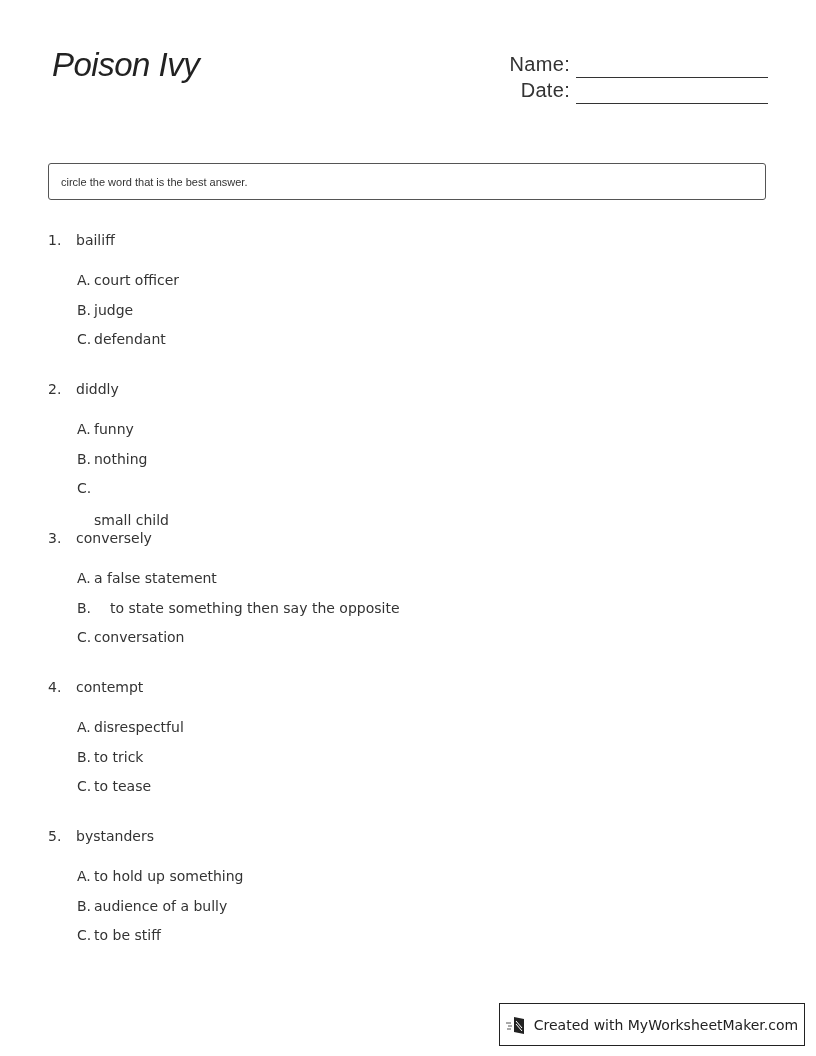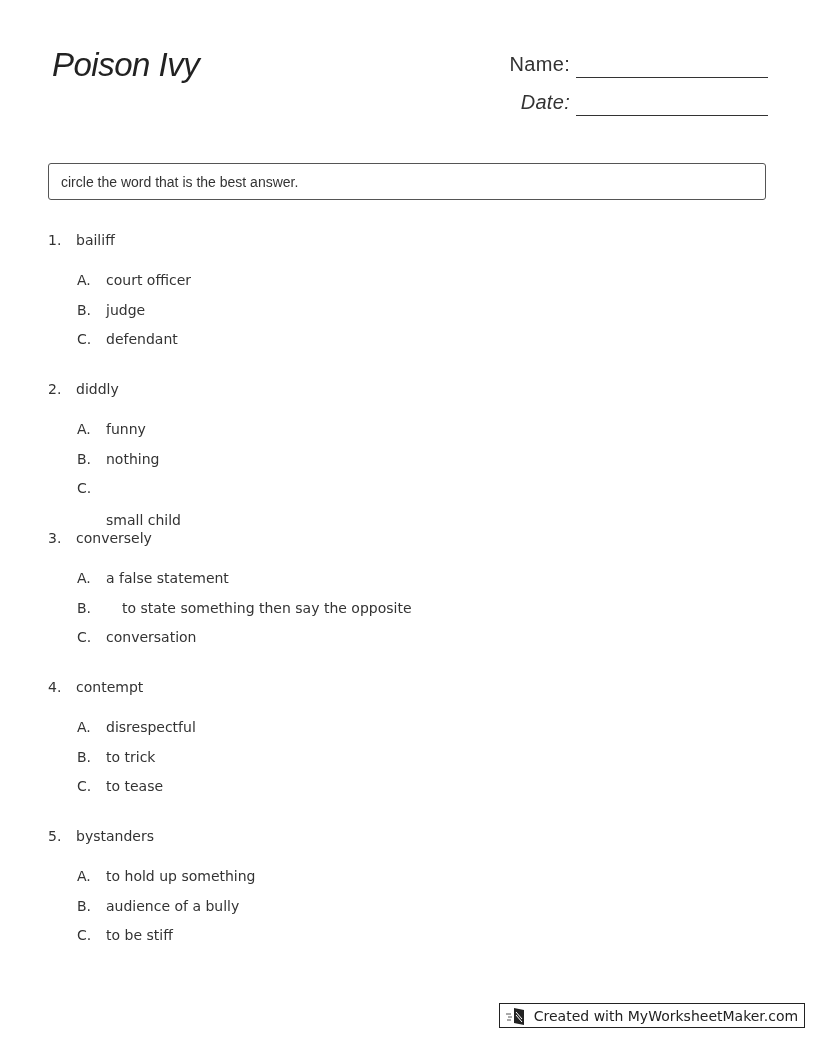--- a/index.html
+++ b/index.html
@@ -21,51 +21,51 @@
       margin-left: 7px;
     }
     .field-line {
       position: absolute; left: 86px; right: 0; bottom: 0;
       border-bottom: 1px solid #333;
     }
     .instructions {
       position: absolute; left: 48px; top: 163px; width: 718px; height: 37px;
       border: 1px solid #555; border-radius: 3px; box-sizing: border-box;
       padding: 0 12px; display: flex; align-items: center;
-      font-size: 14px; color: #333; font-family: "Liberation Sans", sans-serif;
+      font-size: 11px; color: #333; font-family: "Liberation Sans", sans-serif;
     }
     .question { position: absolute; left: 48px; width: 700px; }
     .q-num, .q-word, .opt-letter, .opt-text {
       position: absolute; font-size: 14px; color: #333;
       font-family: "DejaVu Sans", sans-serif; white-space: nowrap;
     }
     .q-num { left: 0; top: 0; }
     .q-word { left: 28px; top: 0; }
     .opt-letter { left: 29px; }
-    .opt-text { left: 58px; }
+    .opt-text { left: 46px; }
     .footer {
-      position: absolute; left: 499px; top: 1003px; width: 306px; height: 25px;
+      position: absolute; left: 499px; top: 1003px; width: 306px; height: 43px;
       border: 1px solid #222; box-sizing: border-box;
       display: flex; align-items: center; justify-content: center; gap: 6px;
       font-size: 14px; color: #222; font-family: "DejaVu Sans", sans-serif;
     }
     .footer-icon { width: 22px; height: 20px; display: inline-block; }
   </style>
 </head>
 <body>
 
 <div>
 
   <div class="title">Poison Ivy</div>
 
   <div class="field-row" style="top:48px;">
     <span class="field-label">Name:</span>
     <span class="field-line"></span>
   </div>
-  <div class="field-row" style="top:86px;font-style:italic;">
+  <div class="field-row" style="top:74px;">
     <span class="field-label">Date:</span>
     <span class="field-line"></span>
   </div>
 
   <div class="instructions">
     <span>circle the word that is the best answer.</span>
   </div>
 
   <div class="question" style="top:232px;">
     <span class="q-num">1.</span>

